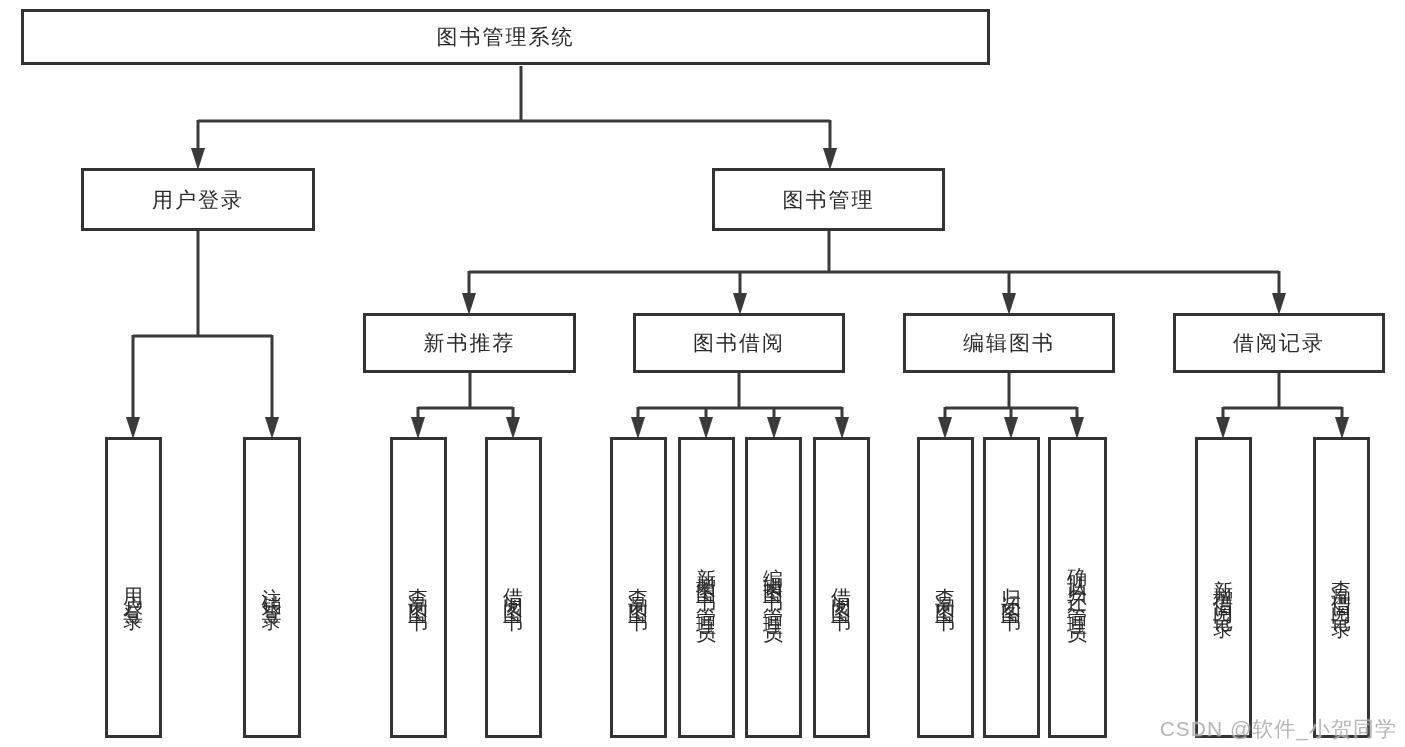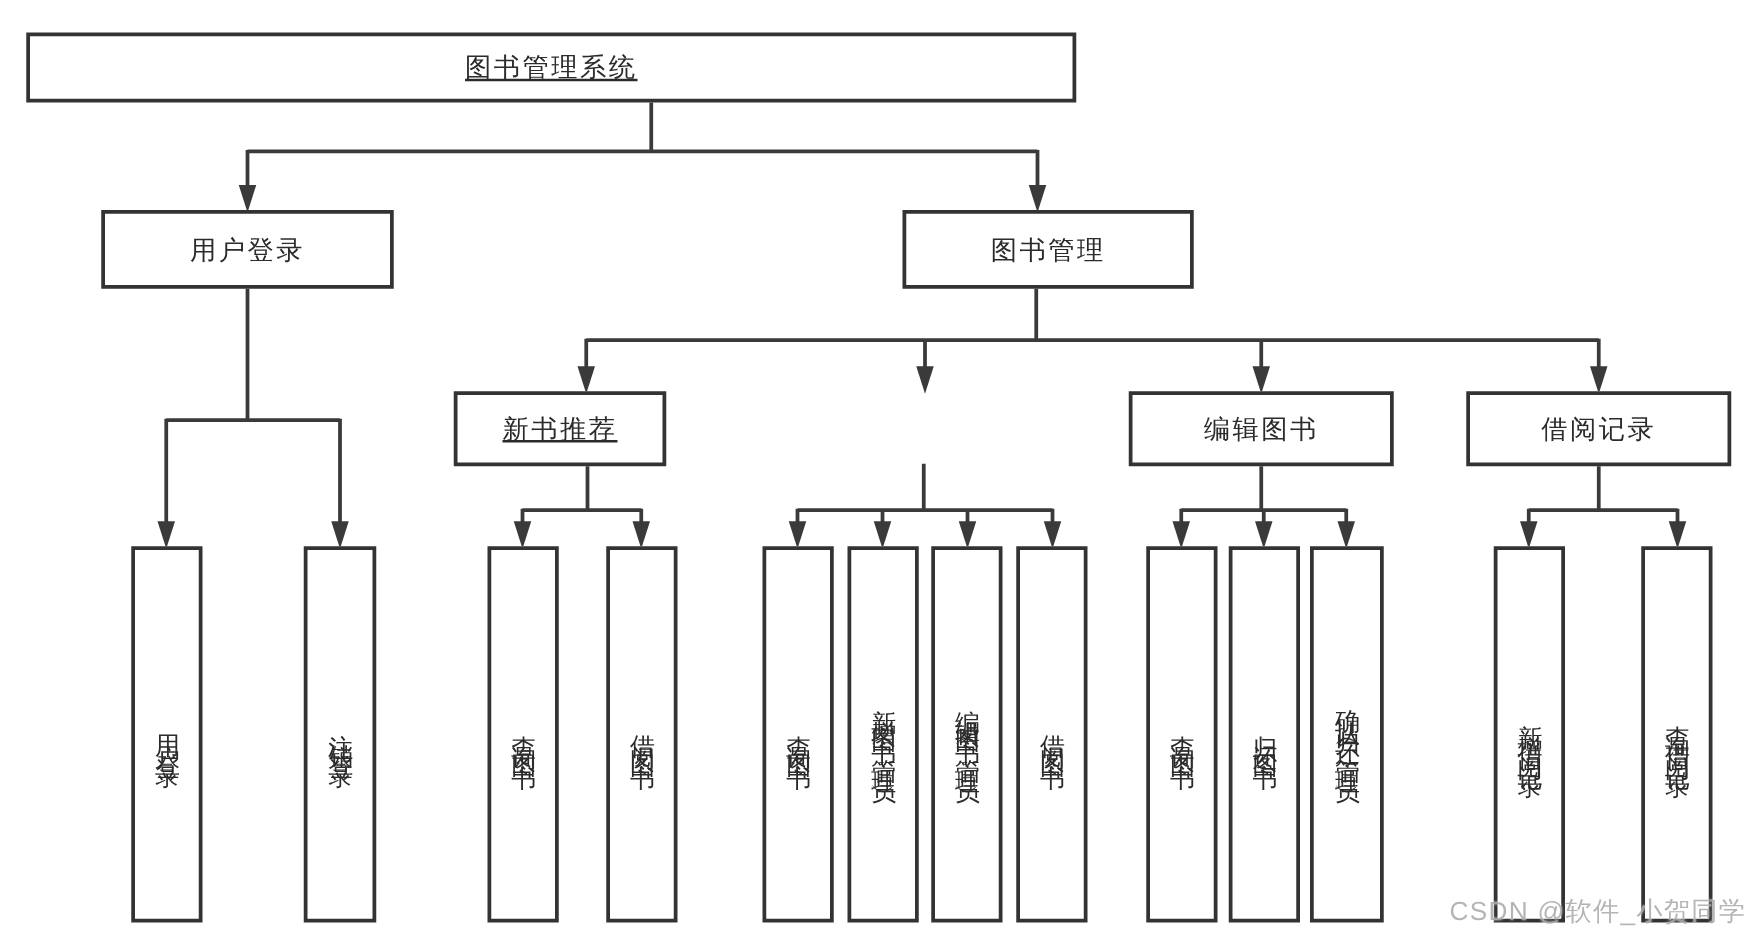--- a/index.html
+++ b/index.html
@@ -58,33 +58,36 @@
       <path d="M767 417 L781 417 L774 439 Z"></path>
       <path d="M835 417 L849 417 L842 439 Z"></path>
       <path d="M938 417 L952 417 L945 439 Z"></path>
       <path d="M1004 417 L1018 417 L1011 439 Z"></path>
       <path d="M1070 417 L1084 417 L1077 439 Z"></path>
       <path d="M1216 417 L1230 417 L1223 439 Z"></path>
       <path d="M1335 417 L1349 417 L1342 439 Z"></path>
     </g>
   </svg>
 
-  <div class="hbox" style="left:21px;top:26px;width:840px;height:56px;text-decoration:underline;">
+  <div class="hbox" style="left:21px;top:9px;width:969px;height:56px;">
     <span>图书管理系统</span>
   </div>
 
   <div class="hbox" style="left:81px;top:168px;width:234px;height:63px;">
     <span>用户登录</span>
   </div>
-  <div class="hbox" style="left:712px;top:168px;width:233px;height:63px;margin-left:10px;">
+  <div class="hbox" style="left:712px;top:168px;width:233px;height:63px;">
     <span>图书管理</span>
   </div>
 
-  <div class="hbox" style="left:363px;top:313px;width:170px;height:60px;text-decoration:underline;">
+  <div class="hbox" style="left:363px;top:313px;width:213px;height:60px;">
     <span>新书推荐</span>
+  </div>
+  <div class="hbox" style="left:633px;top:313px;width:212px;height:60px;">
+    <span>图书借阅</span>
   </div>
   <div class="hbox" style="left:903px;top:313px;width:212px;height:60px;">
     <span>编辑图书</span>
   </div>
   <div class="hbox" style="left:1173px;top:313px;width:212px;height:60px;">
     <span>借阅记录</span>
   </div>
 
   <div class="vbox" style="left:105px;width:57px;">
     <span>用户登录</span>

